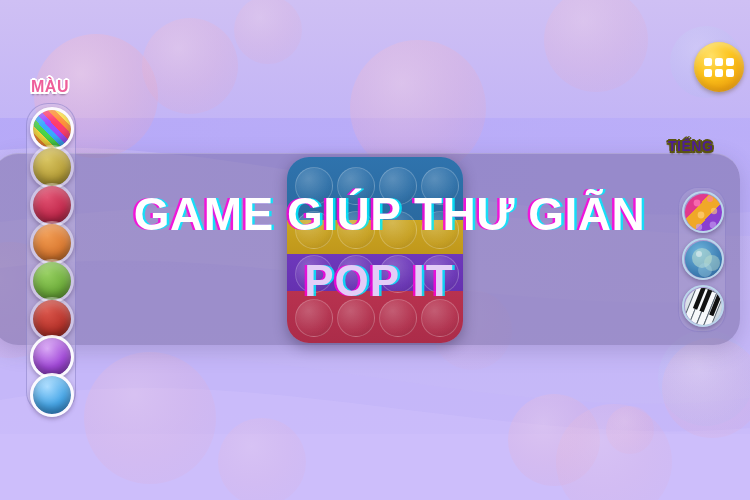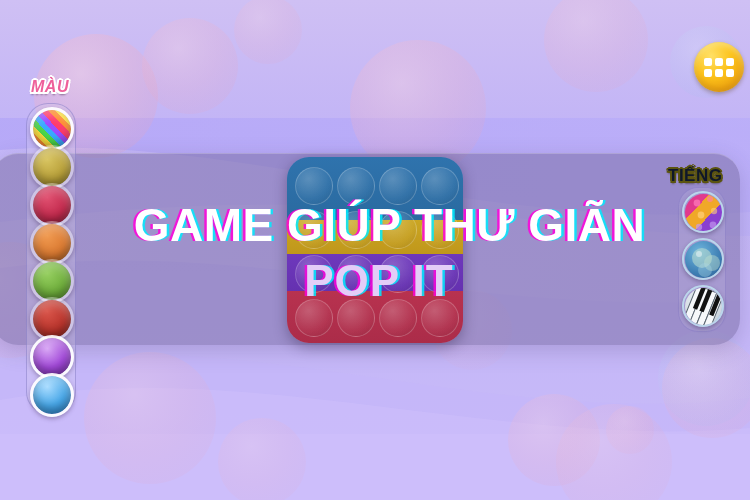--- a/index.html
+++ b/index.html
@@ -29,21 +29,20 @@
   
   #color-label{
     position:absolute; left:31px; top:78px;
     font-size:16px; font-weight:bold; letter-spacing:.5px;
     color:#ee5f9a;
     -webkit-text-stroke:0px;
     text-shadow:
       -1.5px -1.5px 0 #fff, 1.5px -1.5px 0 #fff, -1.5px 1.5px 0 #fff, 1.5px 1.5px 0 #fff,
       0 -1.8px 0 #fff, 0 1.8px 0 #fff, -1.8px 0 0 #fff, 1.8px 0 0 #fff,
       0 2.5px 2px rgba(60,30,60,.55);
-    font-style: italic;
   }
   #color-rail{
     position:absolute; left:26px; top:103px; width:50px; height:311px;
     border-radius:22px;
     background:rgba(214,204,240,.30);
     border:1px solid rgba(120,110,190,.45);
   }
   .swatch{
     position:absolute; left:3px; width:44px; height:44px; border-radius:50%;
     box-shadow:0 2px 4px rgba(60,40,80,.35);
@@ -54,23 +53,23 @@
     border:3px solid rgba(255,255,255,.92);
   }
   .swatch .face{
     position:absolute; inset:3px; border-radius:50%;
     box-shadow:inset 0 -5px 9px rgba(0,0,0,.30), inset 0 5px 9px rgba(255,255,255,.30);
   }
   .swatch.dim .ring{ border-color:rgba(255,255,255,.38); }
 
   
   #sound-label{
-    position:absolute; left:668px; top:166px;
-    font-size:17px; font-weight:bold; letter-spacing:.5px;
-    color:#0f172a;
+    position:absolute; left:668px; top:138px;
+    font-size:14px; font-weight:bold; letter-spacing:.5px;
+    color:#4c1d95;
     text-shadow:
       -1.5px -1.5px 0 #5b5410, 1.5px -1.5px 0 #5b5410, -1.5px 1.5px 0 #5b5410, 1.5px 1.5px 0 #5b5410,
       0 -1.8px 0 #5b5410, 0 1.8px 0 #5b5410, -1.8px 0 0 #5b5410, 1.8px 0 0 #5b5410,
       0 2.5px 2px rgba(40,30,10,.5);
   }
   #sound-rail{
     position:absolute; left:678px; top:187px; width:48px; height:145px;
     border-radius:20px;
     background:rgba(206,196,232,.22);
     border:1px solid rgba(120,110,190,.40);
@@ -113,21 +112,21 @@
   
   .chroma{
     position:absolute;
     font-weight:bold;
     white-space:nowrap;
     text-align:center;
     width:100%;
     left:0;
   }
   #headline{
-    top:198px;
+    top:187px;
     font-size:46px;
     letter-spacing:.5px;
     color:#ffffff;
     text-shadow:-2.5px 0 0 rgba(255,0,220,.85), 2.5px 0 0 rgba(0,235,255,.85);
     padding-left:29px;
   }
   #subline{
     top:256px;
     font-size:44px;
     letter-spacing:1px;

